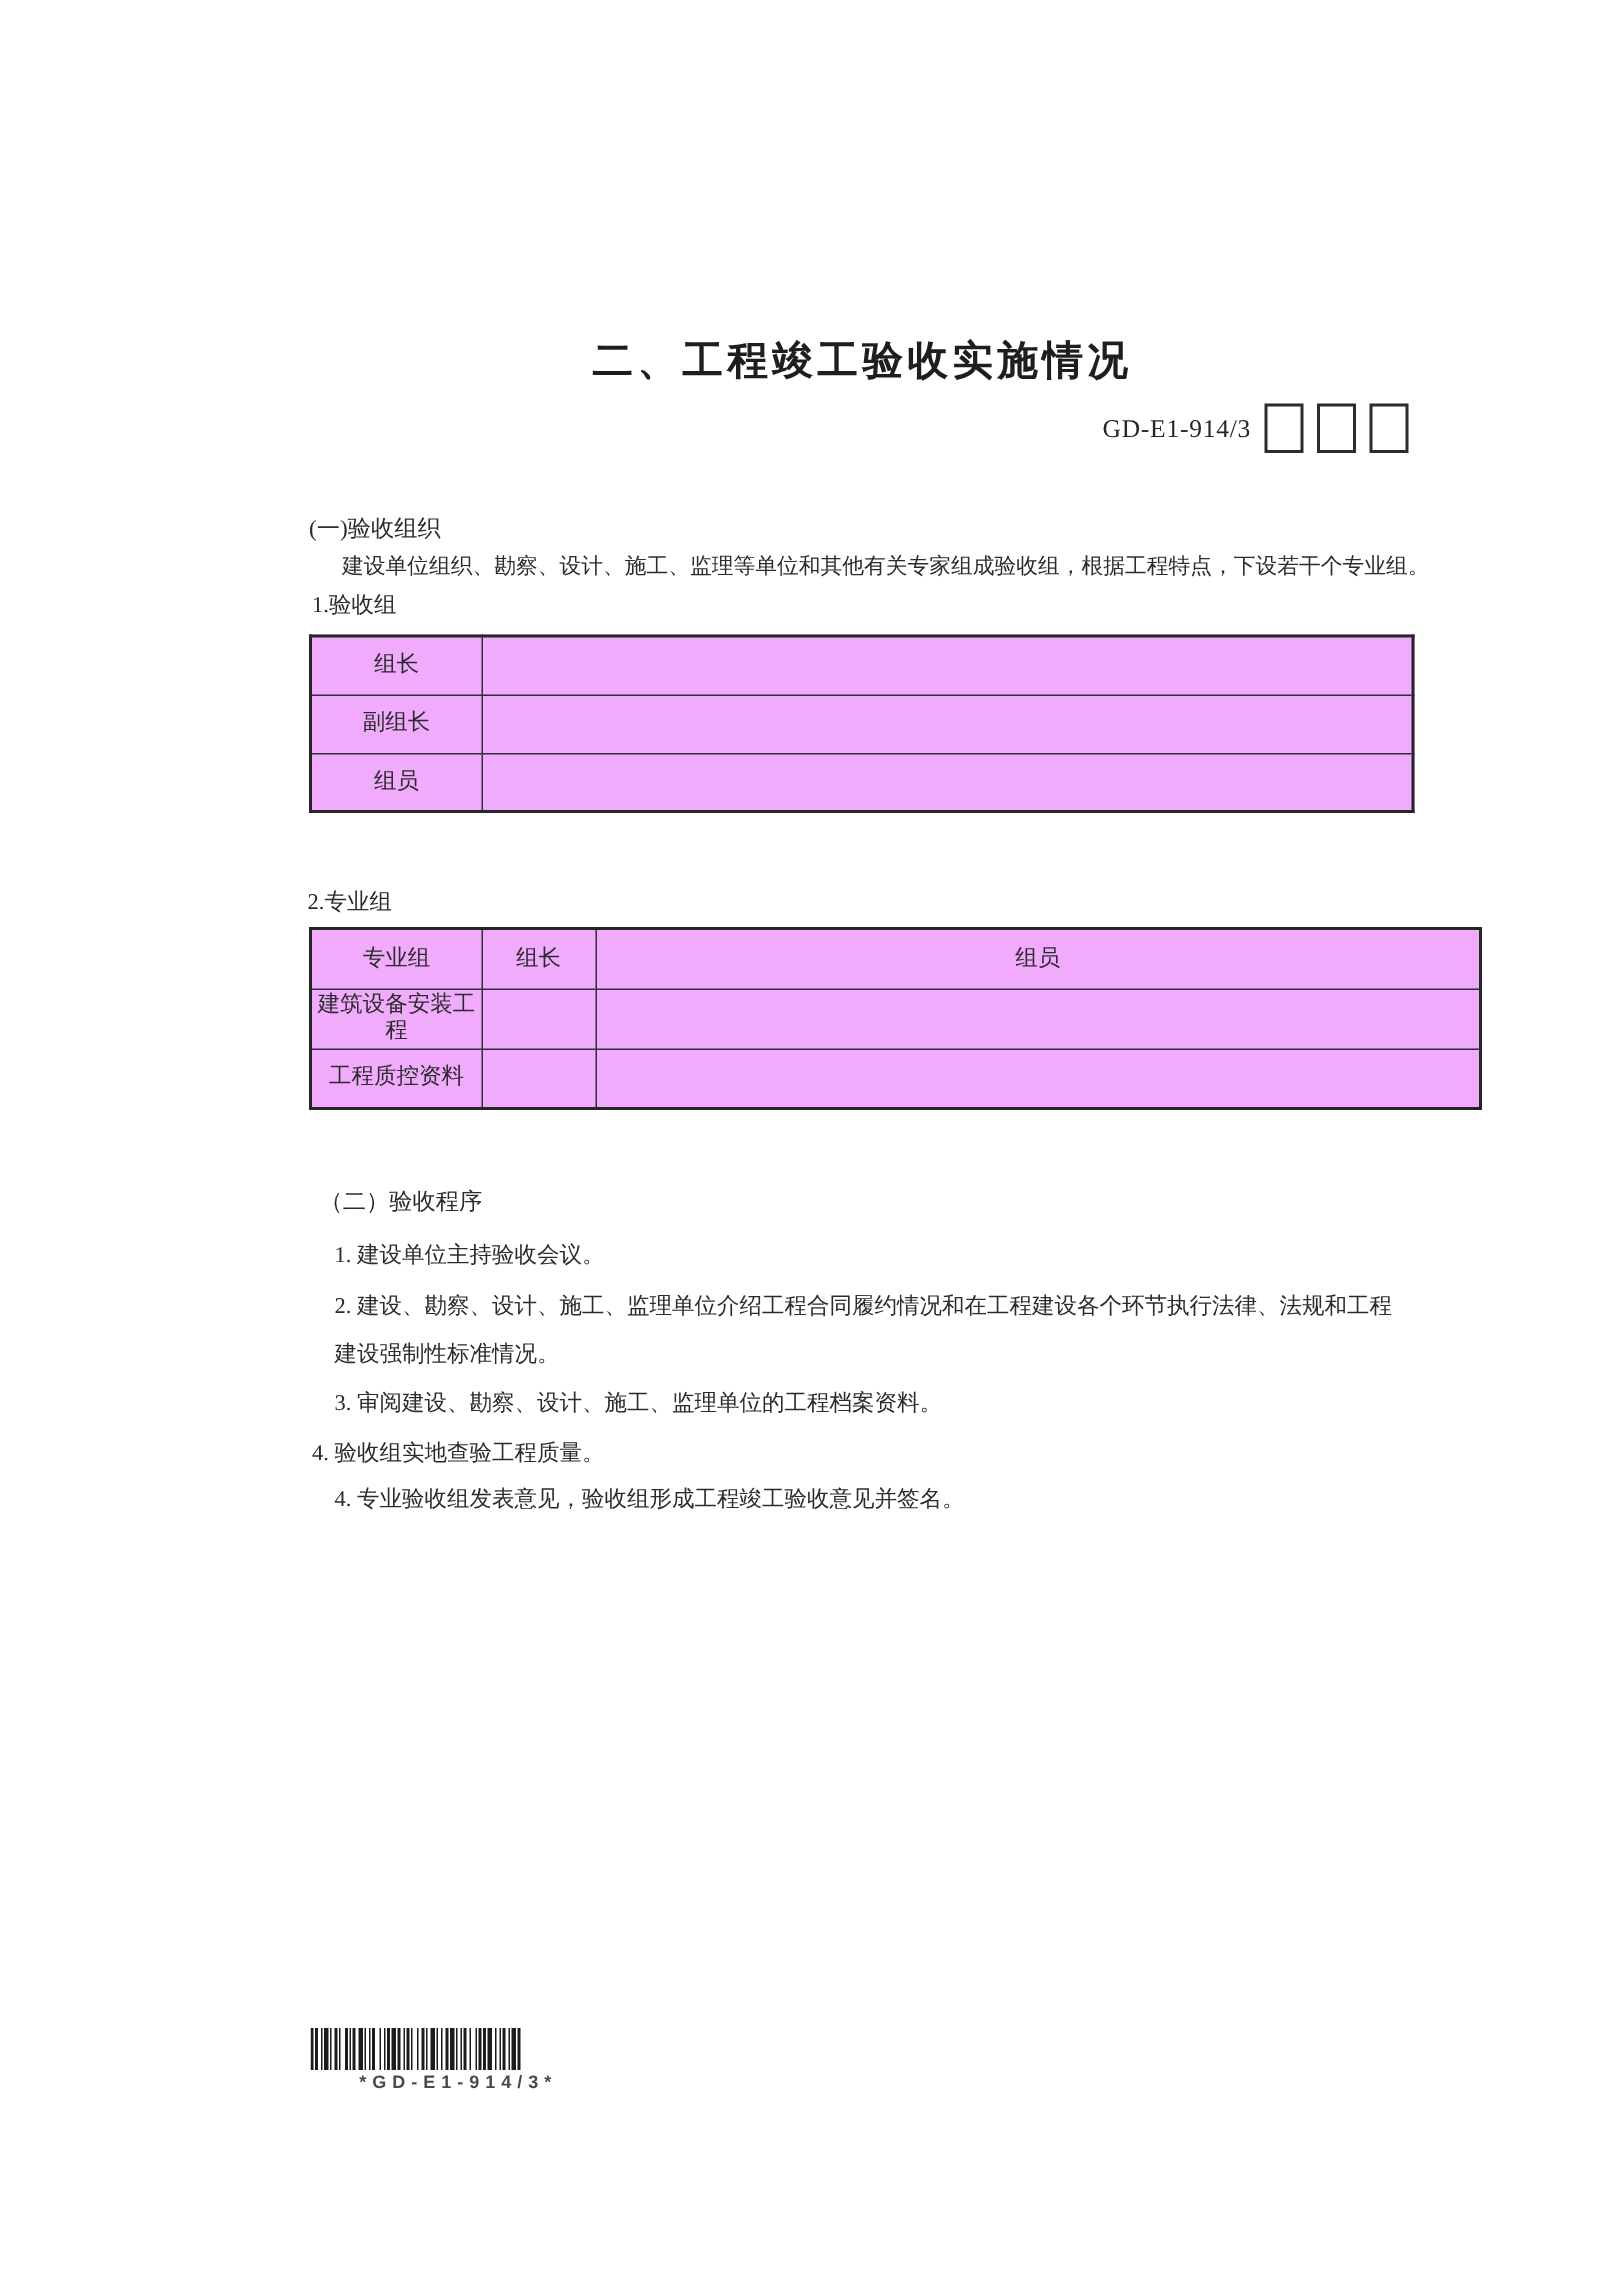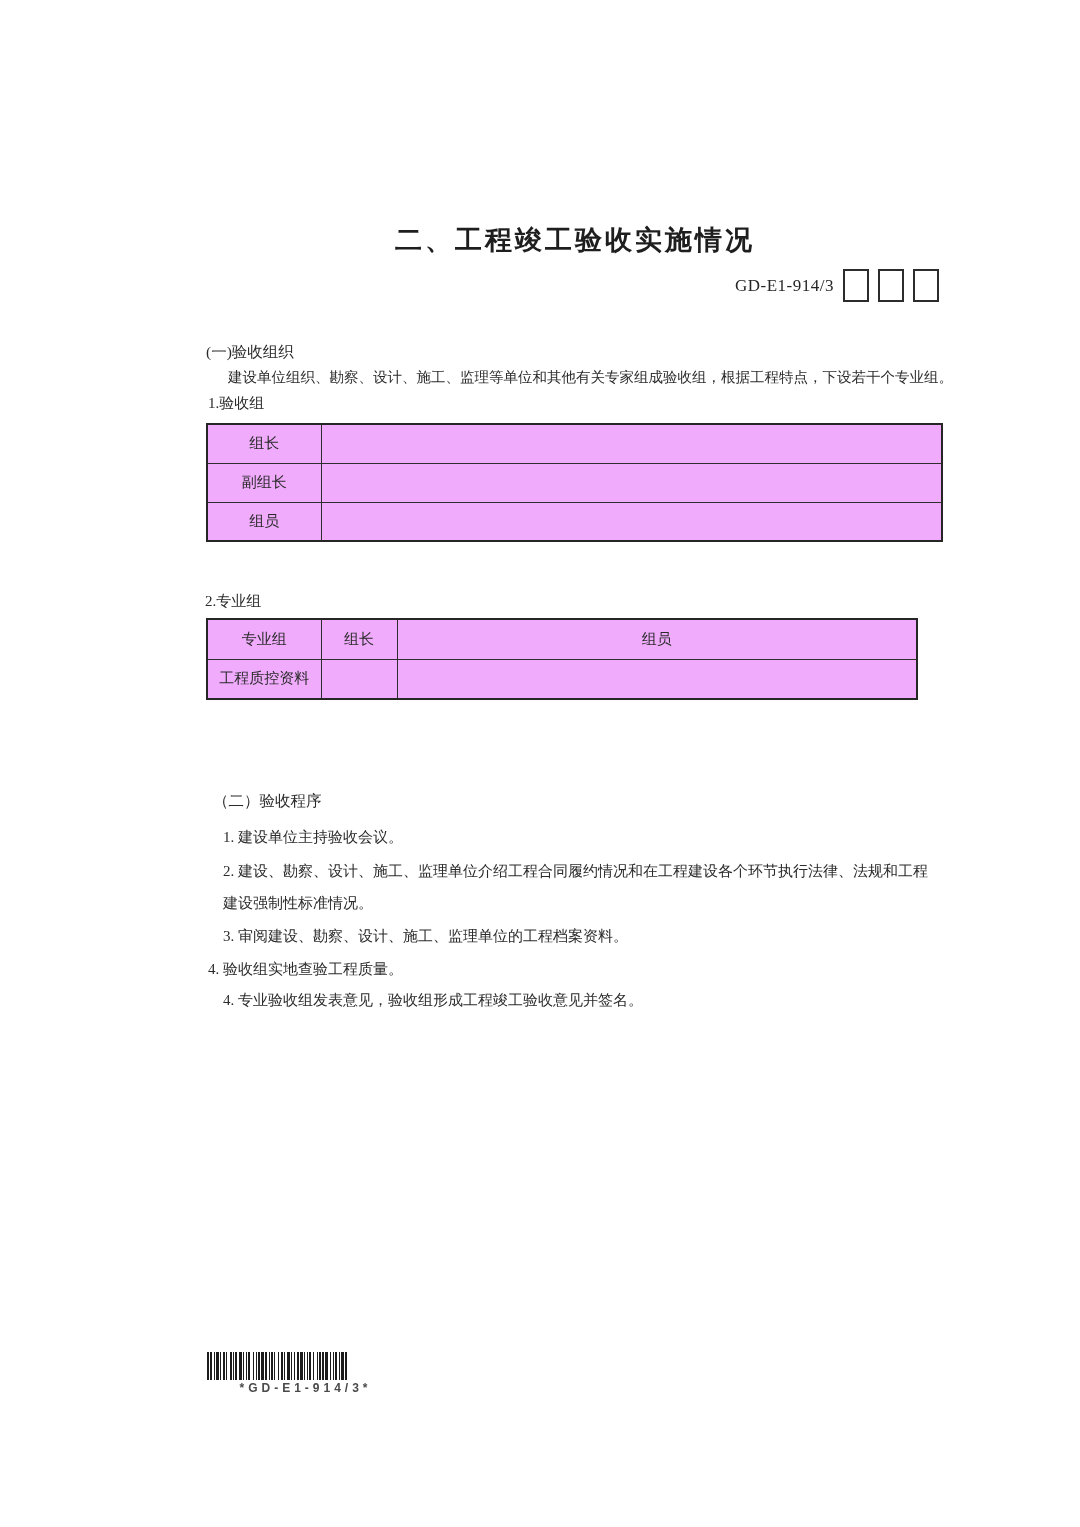--- a/index.html
+++ b/index.html
@@ -117,31 +117,36 @@
       </tr>
       <tr>
         <td>组员</td>
         <td></td>
       </tr>
     </tbody>
   </table>
 
   <div class="abs g-label" style="left:205px; top:592px;">2.专业组</div>
 
-  <table id="table2" class="frm abs" style="left:206px; top:618px; width:712px;">
+  <table id="table2" class="frm abs" style="left:206px; top:618px; width:782px;">
     <colgroup>
         <col style="width:114px">
         <col style="width:76px">
         <col>
       </colgroup>
     <tbody>
       <tr>
         <th>专业组</th>
         <th>组长</th>
         <th>组员</th>
+      </tr>
+      <tr>
+        <td>建筑设备安装工程</td>
+        <td></td>
+        <td></td>
       </tr>
       <tr>
         <td>工程质控资料</td>
         <td></td>
         <td></td>
       </tr>
     </tbody>
   </table>
 
   <div class="abs h-sec" style="left:213px; top:791px;">（二）验收程序</div>

